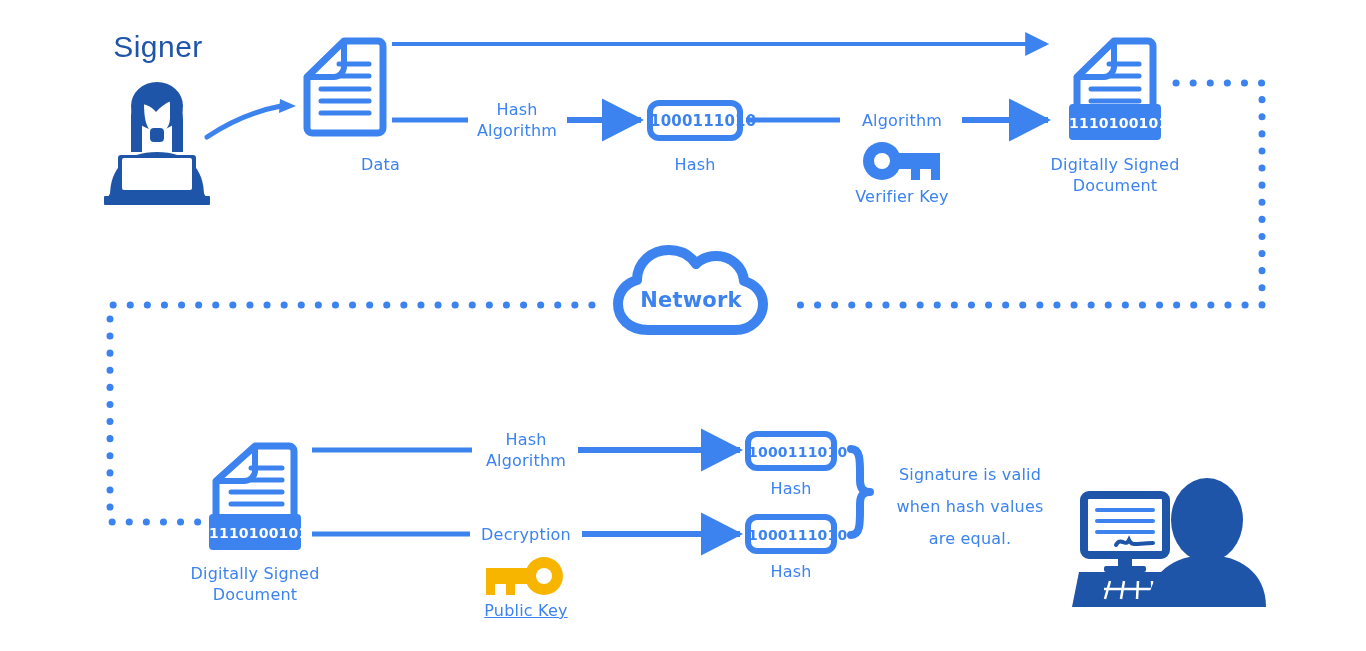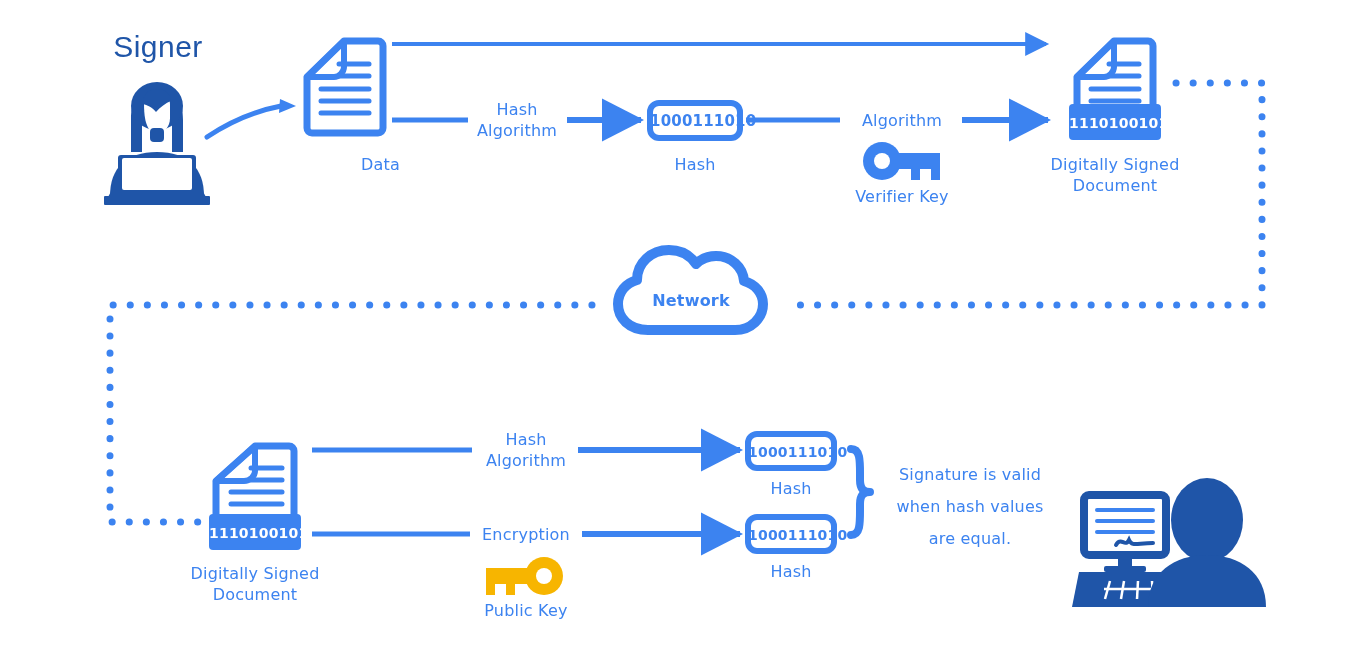--- a/index.html
+++ b/index.html
@@ -194,33 +194,33 @@
 
   <div class="lbl" style="left:842px;top:110px;width:120px;">Algorithm</div>
 
   <div class="lbl" style="left:832px;top:186px;width:140px;">Verifier Key</div>
 
   <div class="lbl" style="left:1069px;top:113px;width:92px;font-size:14px;color:#ffffff;font-weight:bold;">1110100101</div>
 
   <div class="lbl" style="left:1035px;top:154px;width:160px;">Digitally Signed
 Document</div>
 
-  <div class="lbl" style="left:626px;top:290px;width:130px;font-size:16px;font-weight:bold;">Network</div>
+  <div class="lbl" style="left:626px;top:290px;width:130px;font-size:21px;font-weight:bold;">Network</div>
 
   <div class="lbl" style="left:209px;top:523px;width:92px;font-size:14px;color:#ffffff;font-weight:bold;">1110100101</div>
 
   <div class="lbl" style="left:175px;top:563px;width:160px;">Digitally Signed
 Document</div>
 
   <div class="lbl" style="left:464px;top:429px;width:124px;">Hash
 Algorithm</div>
 
-  <div class="lbl" style="left:466px;top:524px;width:120px;">Encryption</div>
-
-  <div class="lbl" style="left:456px;top:600px;width:140px;">Public Key</div>
+  <div class="lbl" style="left:466px;top:524px;width:120px;">Decryption</div>
+
+  <div class="lbl" style="left:456px;top:600px;width:140px;text-decoration:underline;">Public Key</div>
 
   <div class="lbl" style="left:748px;top:442px;width:86px;font-size:14px;font-weight:bold;">1000111010</div>
   <div class="lbl" style="left:741px;top:478px;width:100px;">Hash</div>
 
   <div class="lbl" style="left:748px;top:525px;width:86px;font-size:14px;font-weight:bold;">1000111010</div>
   <div class="lbl" style="left:741px;top:561px;width:100px;">Hash</div>
 
   <div class="lbl" style="left:880px;top:459px;width:180px;line-height:32px;">Signature is valid
 when hash values
 are equal.</div>

